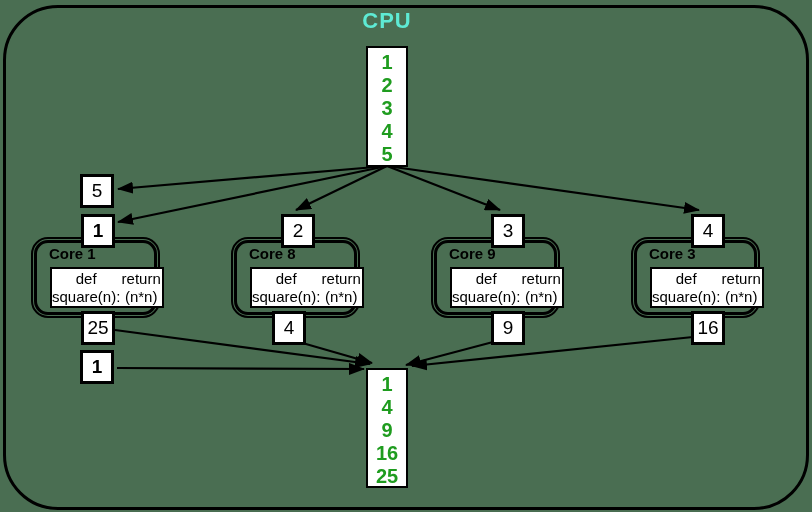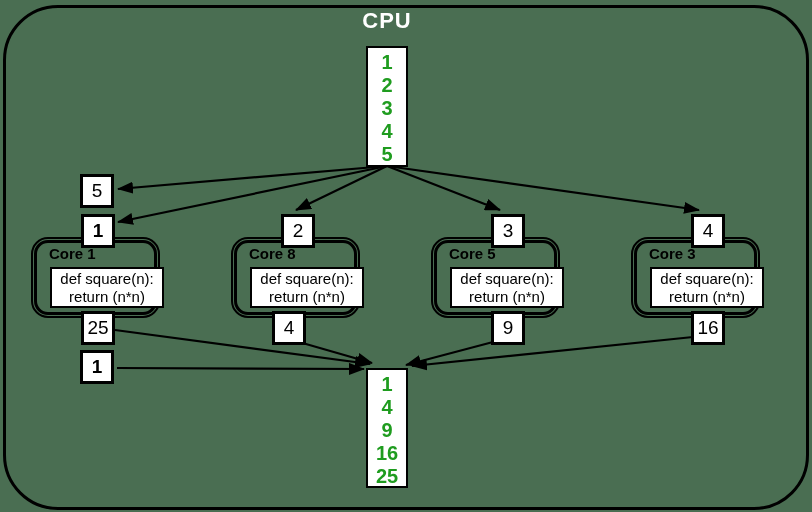--- a/index.html
+++ b/index.html
@@ -9,21 +9,21 @@
     font-family:"Liberation Sans", sans-serif;
   }
   .frame{
     position:absolute;left:3px;top:5px;width:800px;height:499px;
     border:3px solid #000;border-radius:55px;
   }
   #arrows{position:absolute;left:0;top:0;width:812px;height:512px;z-index:1;pointer-events:none;}
 
   .cpu-label{
     position:absolute;left:337px;top:8px;width:100px;text-align:center;
-    font-size:22px;font-weight:bold;color:#ffffff;z-index:2;letter-spacing:1px;
+    font-size:22px;font-weight:bold;color:#5eead4;z-index:2;letter-spacing:1px;
   }
   .vqueue{
     position:absolute;background:#fff;border:2px solid #000;z-index:2;
     box-sizing:border-box;text-align:center;
   }
   .vqueue .qnum{
     font-size:20px;font-weight:bold;color:#1f9c1f;line-height:23px;
   }
   #cpu-queue{left:366px;top:46px;width:42px;height:121px;padding-top:3px;}
   #cpu-queue .qnum{line-height:23px;}
@@ -59,21 +59,21 @@
   #core1{left:31px;}
   #core2{left:231px;}
   #core3{left:431px;}
   #core4{left:631px;}
   .core-label{
     position:absolute;left:16px;top:6px;font-size:15px;font-weight:bold;color:#000;z-index:2;
   }
   .code-box{
     position:absolute;left:17px;top:28px;width:114px;height:41px;box-sizing:border-box;
     background:#fff;border:2px solid #000;z-index:2;
-    display:flex;flex-direction:column;align-items:center;justify-content:center;
+    display:flex;flex-direction:row;align-items:center;justify-content:center;
     font-size:15px;line-height:18px;color:#000;text-align:center;
   }
 </style>
 </head>
 <body>
 
 <div class="frame"></div>
 
 <svg id="arrows" viewBox="0 0 812 512" xmlns="http://www.w3.org/2000/svg">
   <defs>
@@ -124,21 +124,21 @@
   <div class="core-inner"></div>
   <div class="core-label">Core 8</div>
   <div class="code-box">
     <div>def square(n):</div>
     <div>return (n*n)</div>
   </div>
 </div>
 
 <div id="core3" class="core">
   <div class="core-inner"></div>
-  <div class="core-label">Core 5</div>
+  <div class="core-label">Core 9</div>
   <div class="code-box">
     <div>def square(n):</div>
     <div>return (n*n)</div>
   </div>
 </div>
 
 <div id="core4" class="core">
   <div class="core-inner"></div>
   <div class="core-label">Core 3</div>
   <div class="code-box">

